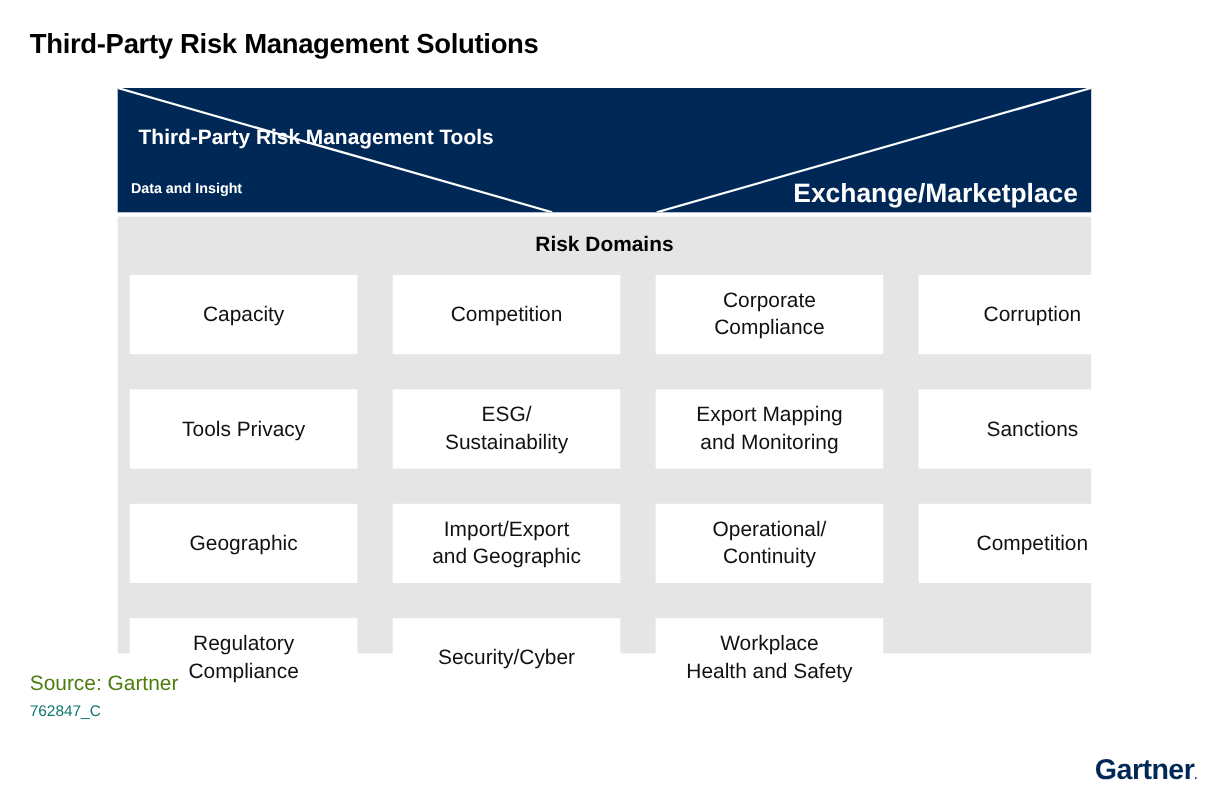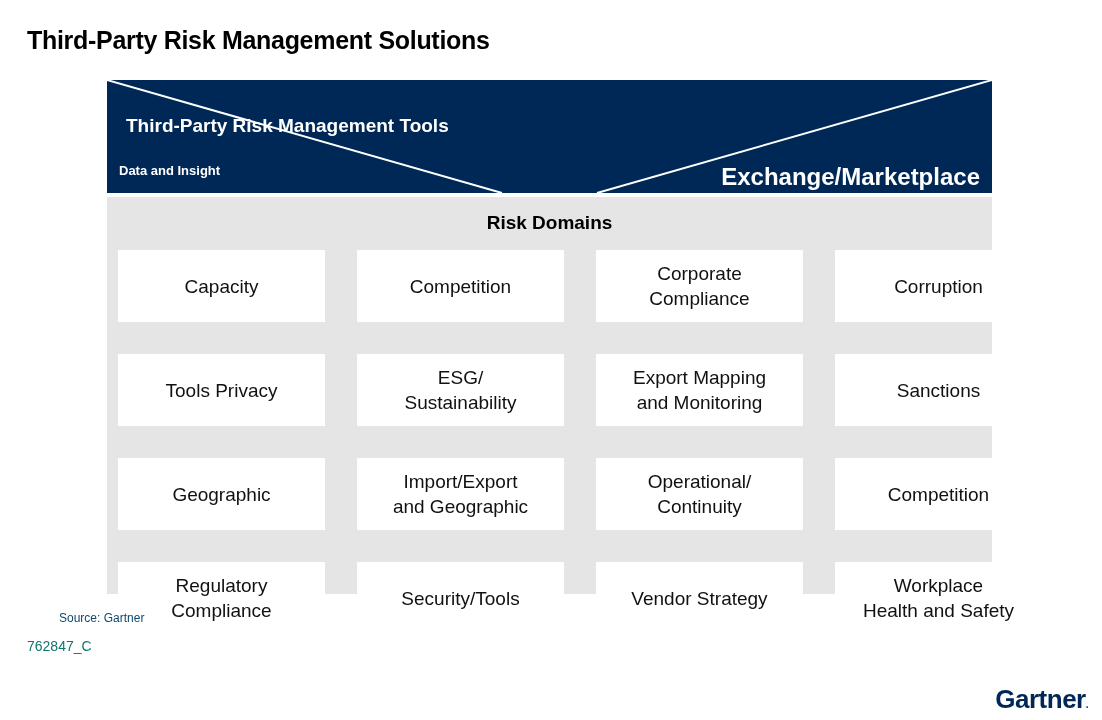--- a/index.html
+++ b/index.html
@@ -7,21 +7,21 @@
   .title { position:absolute; left:27px; top:26px; font-size:25px; font-weight:bold; color:#000; letter-spacing:-0.3px;text-align:center; }
   .tools { position:absolute; left:107px; top:80px; width:885px; height:113px; background:#002856; }
   .tools svg { position:absolute; left:0; top:0; }
   .tools-title { position:absolute; left:0; width:925px; top:35px; text-align:left; color:#fff; font-weight:bold; font-size:19px;padding-left:19px; }
   .tools-left { position:absolute; left:12px; top:83px; color:#fff; font-weight:bold; font-size:13px; }
   .tools-right { position:absolute; right:12px; top:83px; color:#fff; font-weight:bold; font-size:24px; }
   .domains { position:absolute; left:107px; top:197px; width:885px; height:397px; background:#e5e5e5; }
   .domains-title { position:absolute; left:0; width:885px; top:15px; text-align:center; font-weight:bold; font-size:19px; color:#000; }
   .grid { position:absolute; left:11px; top:53px; display:grid; grid-template-columns:207px 207px 207px 207px; grid-template-rows:72px 72px 72px 72px; column-gap:12px; row-gap:13px;gap:32px; }
   .cell { background:#fff; display:flex; align-items:center; justify-content:center; text-align:center; font-size:19px; line-height:25px; color:#111; white-space:pre-line; padding:0 6px; }
-  .source { position:absolute; left:27px; top:611px; font-size:12px; color:#0c4a6e;margin-left:32px; }
+  .source { position:absolute; left:27px; top:611px; font-size:19px; color:#4d7c0f; }
   .docid { position:absolute; left:27px; top:638px; font-size:14px; color:#0f766e; }
   .logo { position:absolute; right:14px; top:684px; font-size:26px; font-weight:bold; color:#002856; letter-spacing:-0.5px; }
   .logo .dot { font-size:10px; }
 </style>
 </head>
 <body>
 
 <div class="title">Third-Party Risk Management Solutions</div>
 
 <div class="tools">
@@ -49,22 +49,21 @@
 and Monitoring</div>
     <div class="cell">Sanctions</div>
     <div class="cell">Geographic</div>
     <div class="cell">Import/Export
 and Geographic</div>
     <div class="cell">Operational/
 Continuity</div>
     <div class="cell">Competition</div>
     <div class="cell">Regulatory
 Compliance</div>
-    <div class="cell">Security/Tools</div>
-    <div class="cell">Vendor Strategy</div>
+    <div class="cell">Security/Cyber</div>
     <div class="cell">Workplace
 Health and Safety</div>
   </div>
 </div>
 
 <div class="source">Source: Gartner</div>
 <div class="docid">762847_C</div>
 <div class="logo"><span>Gartner</span><span class="dot">.</span></div>
 
 </body></html>

